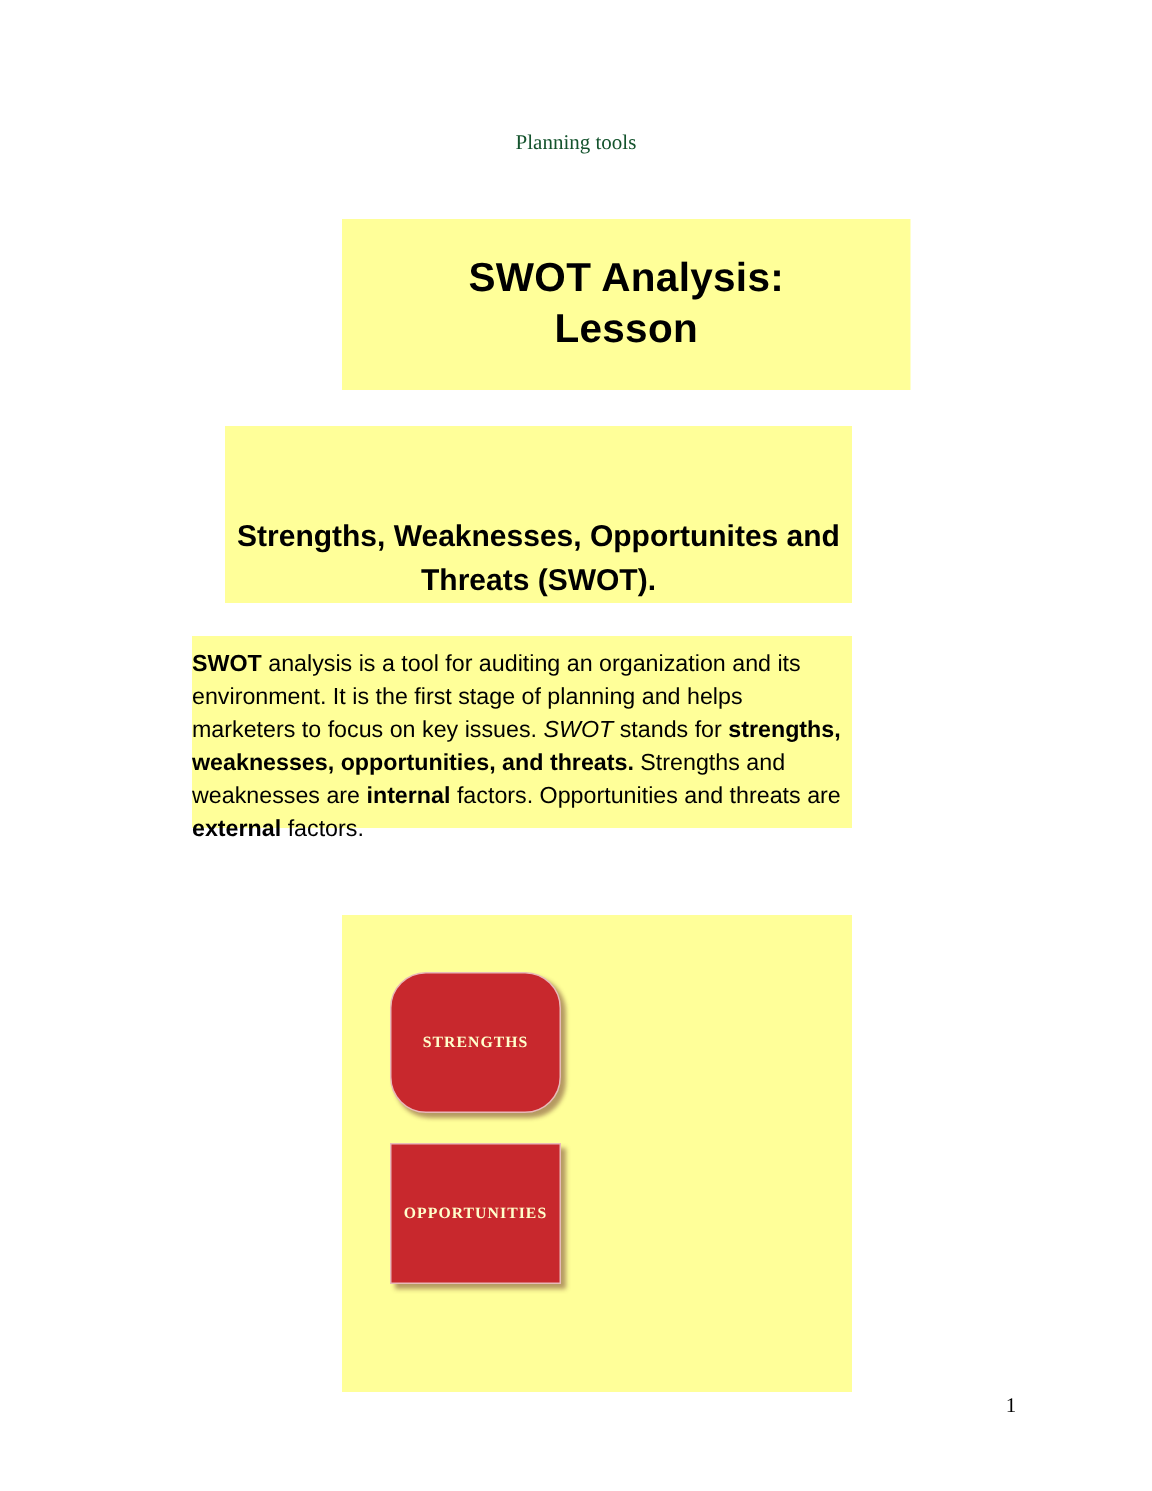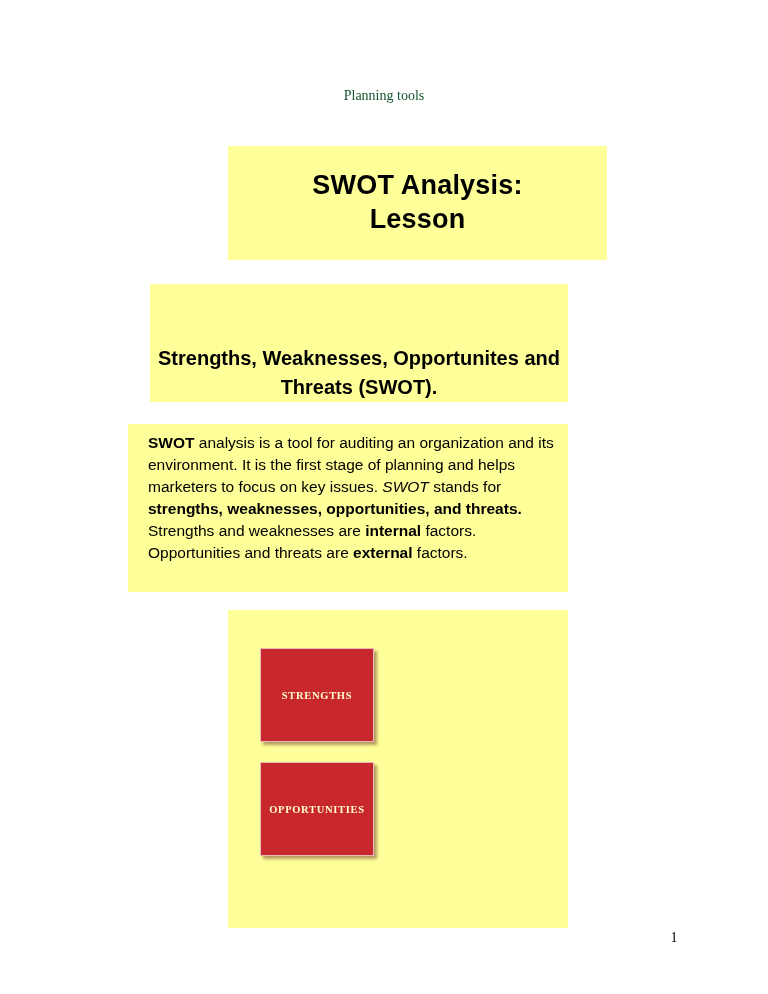--- a/index.html
+++ b/index.html
@@ -72,23 +72,23 @@
     color: #000000;
     padding: 0 6px;
   }
 
   
   .para-box {
     position: absolute;
     left: 128px;
     top: 424px;
     width: 440px;
-    height: 168px;
+    height: 128px;
     background: #ffff99;
-    padding: 8px 4px 0 20px;
+    padding: 8px 4px 0 0;
     box-sizing: border-box;
   }
   .para-text {
     font-size: 15.5px;
     line-height: 1.42;
     color: #000000;
   }
   .para-text b { font-weight: bold; }
   .para-text i { font-style: italic; }
 
@@ -121,21 +121,21 @@
     justify-content: center;
   }
   .cell span {
     font-family: "Liberation Serif", serif;
     font-size: 10.5px;
     font-weight: bold;
     color: #ffffcc;
     letter-spacing: 0.7px;
     text-align: center;
   }
-  .cell-tl { left: 0; top: 0; }
+  .cell-tl { left: 0; top: 0; border-radius: 24px; }
   .cell-tr { left: 116px; top: 0; }
   .cell-bl { left: 0; top: 114px; }
   .cell-br { left: 116px; top: 96px; }
 
   .page-number {
     position: absolute;
     left: 0;
     top: 930px;
     width: 768px;
     text-align: center;

